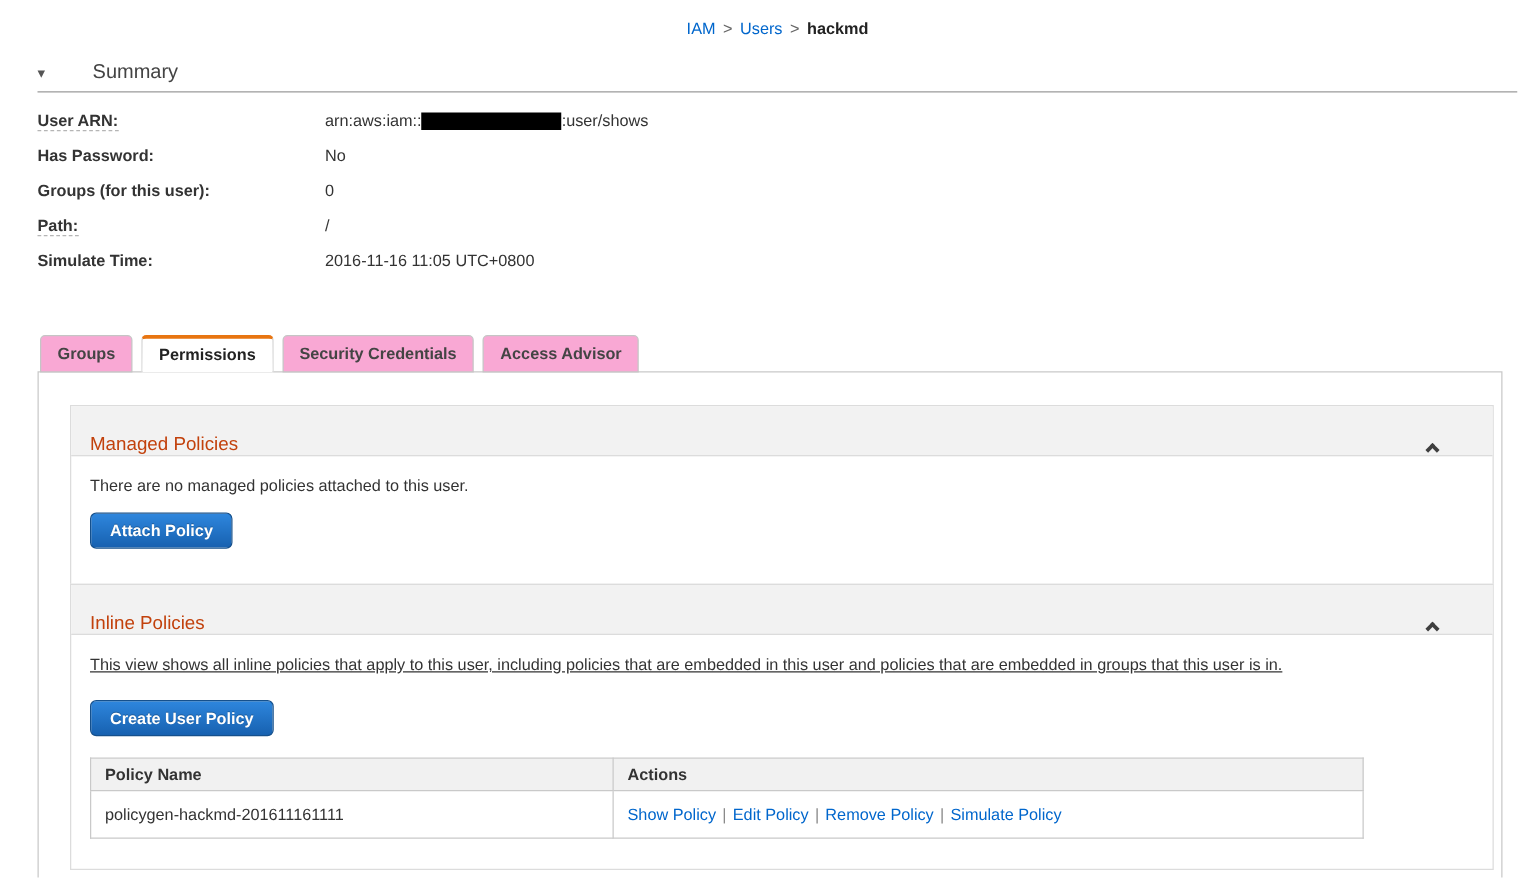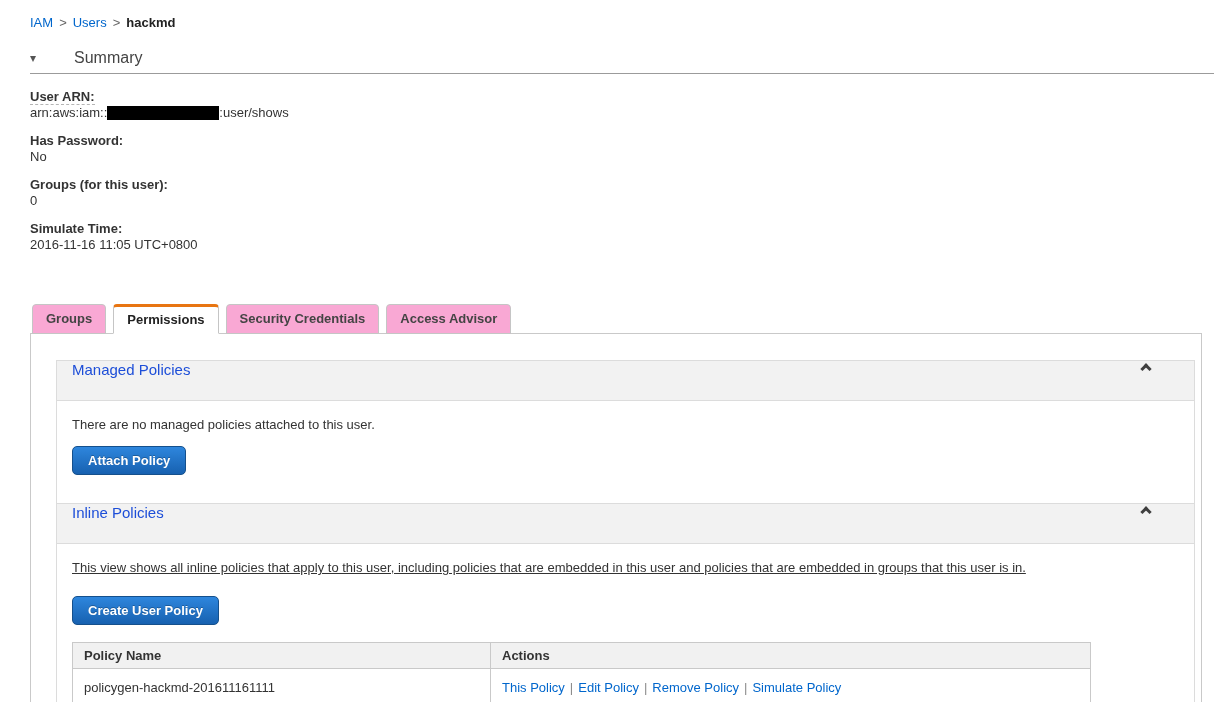--- a/index.html
+++ b/index.html
@@ -5,34 +5,34 @@
   * { box-sizing: border-box; }
   html, body { margin: 0; padding: 0; }
   body {
     width: 1214px; height: 702px; overflow: hidden;
     background: #ffffff; color: #333;
     font-family: "Liberation Sans", sans-serif;
     font-size: 13px;
   }
 
   
-  .breadcrumb { padding: 15px 0 0 30px; font-size: 13px; }
+  .breadcrumb { padding: 15px 0 0 30px; font-size: 13px; text-align: center; }
   .breadcrumb a { color: #0066cc; text-decoration: none; cursor: pointer; }
   .breadcrumb .sep { color: #666; padding: 0 6px; }
   .breadcrumb .current { font-weight: bold; color: #222; }
 
   
   .summary-head { margin: 19px 0 0 30px; display: flex; align-items: center; }
   .summary-toggle { color: #555; font-size: 12px; margin-right: 10px; cursor: pointer; }
   .summary-title { font-size: 16px; color: #444; margin-left: 28px; }
   .summary-rule { margin: 6px 0 0 30px; border-bottom: 1px solid #9b9b9b; }
 
   
   .fields { margin: 15px 0 0 30px; }
-  .field-row { display: flex; line-height: 16px; margin-bottom: 12px; flex-direction: column; }
+  .field-row { display: flex; line-height: 16px; margin-bottom: 12px; }
   .field-label { width: 230px; font-weight: bold; color: #333; }
   .field-label .dashed { border-bottom: 1px dashed #b5b5b5; cursor: help; }
   .field-value { color: #333; }
   .redacted-box { display: inline-block; width: 112px; height: 14px; background: #000; vertical-align: text-bottom; }
 
   
   .tabs { display: flex; margin: 51px 0 -1px 32px; position: relative; z-index: 2; }
   .tab {
     height: 30px; line-height: 27px; padding: 0 13px; margin-right: 7px;
     background: #f9a8d4; border: 1px solid #c5c5c5; border-radius: 4px 4px 0 0;
@@ -47,23 +47,23 @@
   .panel {
     margin-left: 30px; width: 1172px; height: 409px;
     border: 1px solid #c9c9c9; background: #fff;
     padding: 26px 6px 12px 25px;
   }
 
   
   .section { border: 1px solid #dcdcdc; background: #fff; }
   .section.second { margin-top: -1px; }
   .section-header {
-    display: flex; align-items: flex-start; height: 40px;
+    display: flex; align-items: flex-end; height: 40px;
     background: #f2f2f2; border-bottom: 1px solid #dcdcdc;
-    padding-left: 15px; font-size: 15px; color: #1d4ed8; cursor: pointer;
+    padding-left: 15px; font-size: 15px; color: #c2410c; cursor: pointer;
   }
   .section-header .spacer { flex: 1; }
   .chev-up {
     width: 8px; height: 8px; margin: 4px 44px 0 0;
     border-top: 3px solid #3f3f3f; border-left: 3px solid #3f3f3f;
     transform: rotate(45deg); cursor: pointer;
   }
   .section-body.managed { padding: 16px 15px 28px; }
   .section-body.inline  { padding: 16px 15px 24px; }
   .msg  { margin: 0 0 14px; color: #333; }
@@ -112,20 +112,24 @@
   </div>
   <div class="field-row">
     <div class="field-label">Has Password:</div>
     <div class="field-value">No</div>
   </div>
   <div class="field-row">
     <div class="field-label">Groups (for this user):</div>
     <div class="field-value">0</div>
   </div>
   <div class="field-row">
+    <div class="field-label"><span class="dashed">Path:</span></div>
+    <div class="field-value">/</div>
+  </div>
+  <div class="field-row">
     <div class="field-label">Simulate Time:</div>
     <div class="field-value">2016-11-16 11:05 UTC+0800</div>
   </div>
 </div>
 
 <div class="tabs">
   <div class="tab">Groups</div>
   <div class="tab active">Permissions</div>
   <div class="tab">Security Credentials</div>
   <div class="tab">Access Advisor</div>
@@ -159,21 +163,21 @@
         <thead>
           <tr>
             <th class="col-name">Policy Name</th>
             <th>Actions</th>
           </tr>
         </thead>
         <tbody>
           <tr>
             <td>policygen-hackmd-201611161111</td>
             <td>
-              <a>This Policy</a><span class="sep">|</span><a>Edit Policy</a><span class="sep">|</span><a>Remove Policy</a><span class="sep">|</span><a>Simulate Policy</a>
+              <a>Show Policy</a><span class="sep">|</span><a>Edit Policy</a><span class="sep">|</span><a>Remove Policy</a><span class="sep">|</span><a>Simulate Policy</a>
             </td>
           </tr>
         </tbody>
       </table>
     </div>
   </div>
 
 </div>
 
 </body></html>

